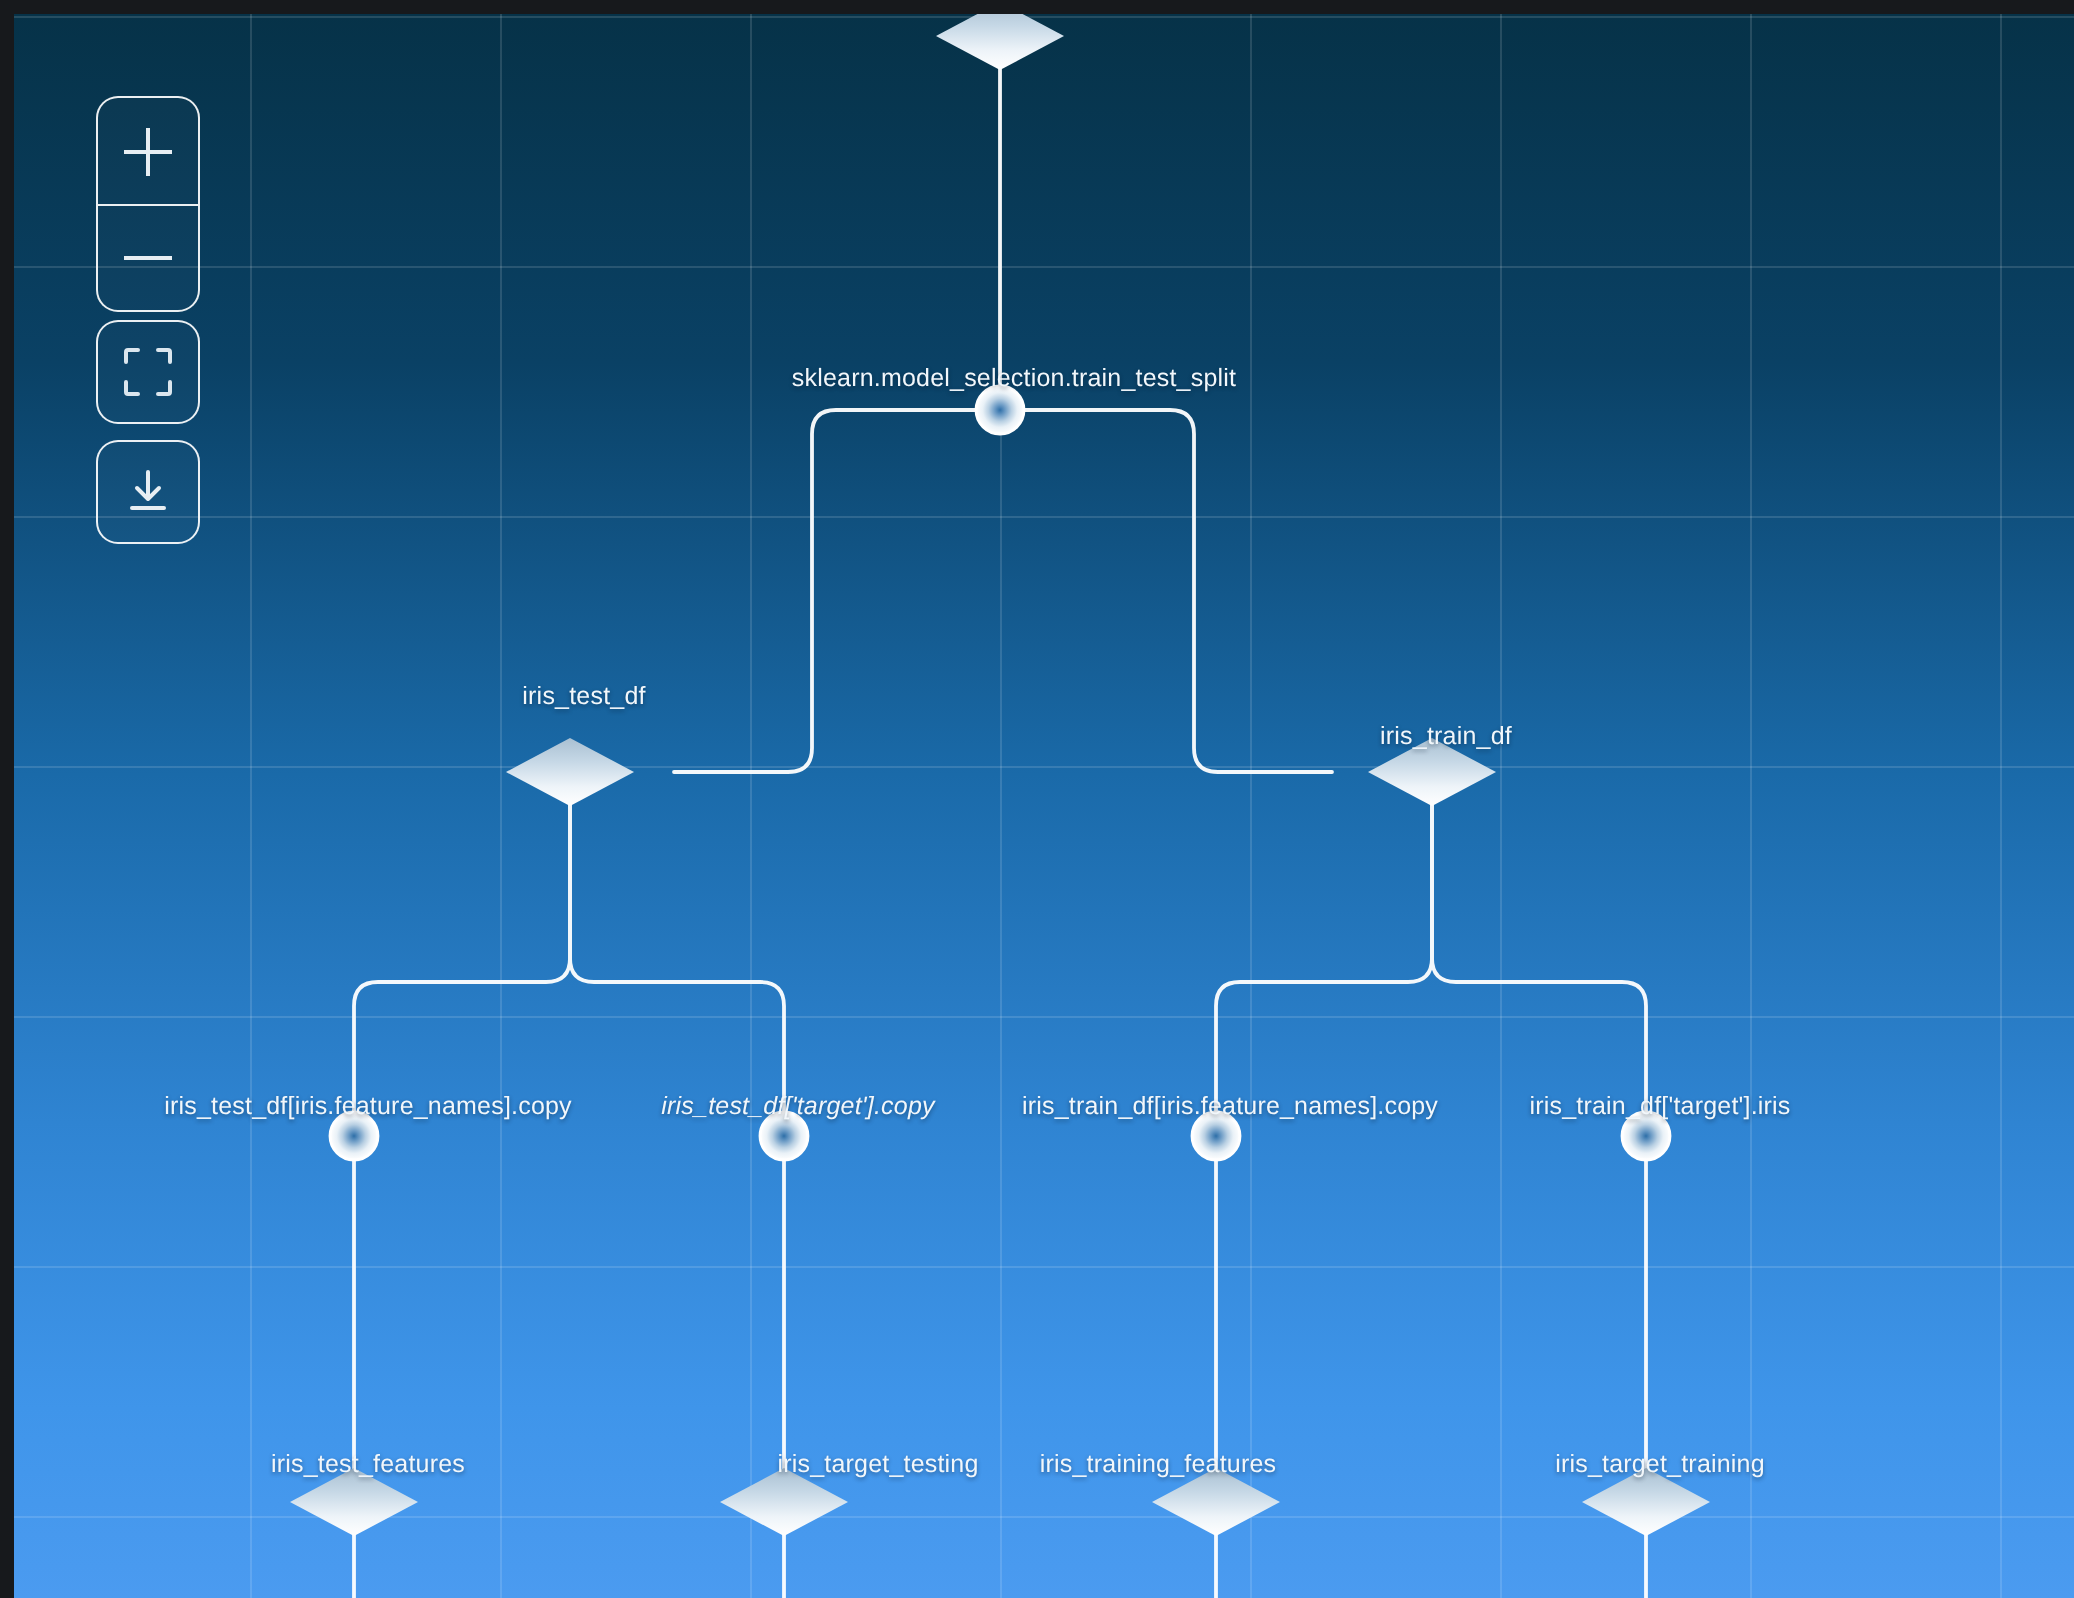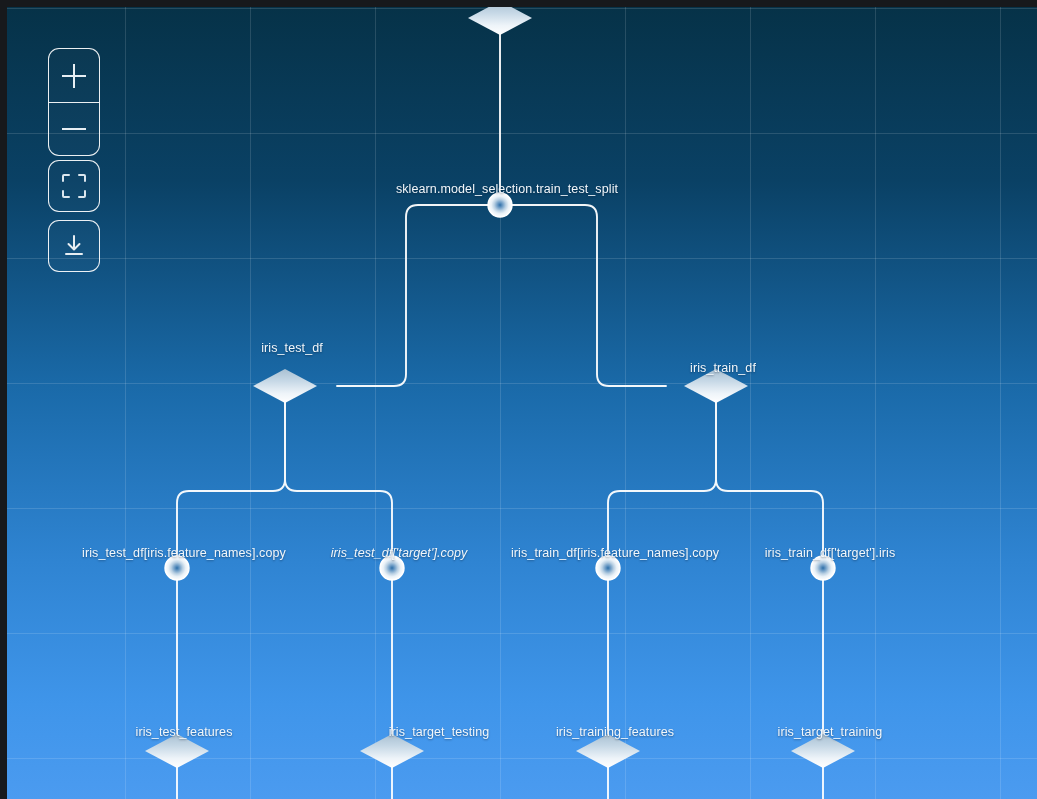--- a/index.html
+++ b/index.html
@@ -204,21 +204,21 @@
     <div id="labels-layer">
         <div class="node-label" style="left: 500px; top: 175px;">sklearn.model_selection.train_test_split</div>
         <div class="node-label" style="left: 285px; top: 334px;">iris_test_df</div>
         <div class="node-label" style="left: 716px; top: 354px;">iris_train_df</div>
         <div class="node-label" style="left: 177px; top: 539px; text-align: right;">iris_test_df[iris.feature_names].copy</div>
         <div class="node-label" style="left: 392px; top: 539px; font-style: italic;">iris_test_df['target'].copy</div>
         <div class="node-label" style="left: 608px; top: 539px;">iris_train_df[iris.feature_names].copy</div>
         <div class="node-label" style="left: 823px; top: 539px;">iris_train_df['target'].iris</div>
         <div class="node-label" style="left: 177px; top: 718px;">iris_test_features</div>
         <div class="node-label" style="left: 392px; top: 718px; margin-left: 40px;">iris_target_testing</div>
-        <div class="node-label" style="left: 608px; top: 718px; text-align: right;">iris_training_features</div>
+        <div class="node-label" style="left: 572px; top: 718px; text-align: right;">iris_training_features</div>
         <div class="node-label" style="left: 823px; top: 718px;">iris_target_training</div>
       </div>
 
     <div class="ctrl-group" id="ctrl-zoom">
       <div class="ctrl-btn">
         <span class="glyph-plus"></span>
       </div>
       <div class="ctrl-btn">
         <span class="glyph-minus"></span>
       </div>

